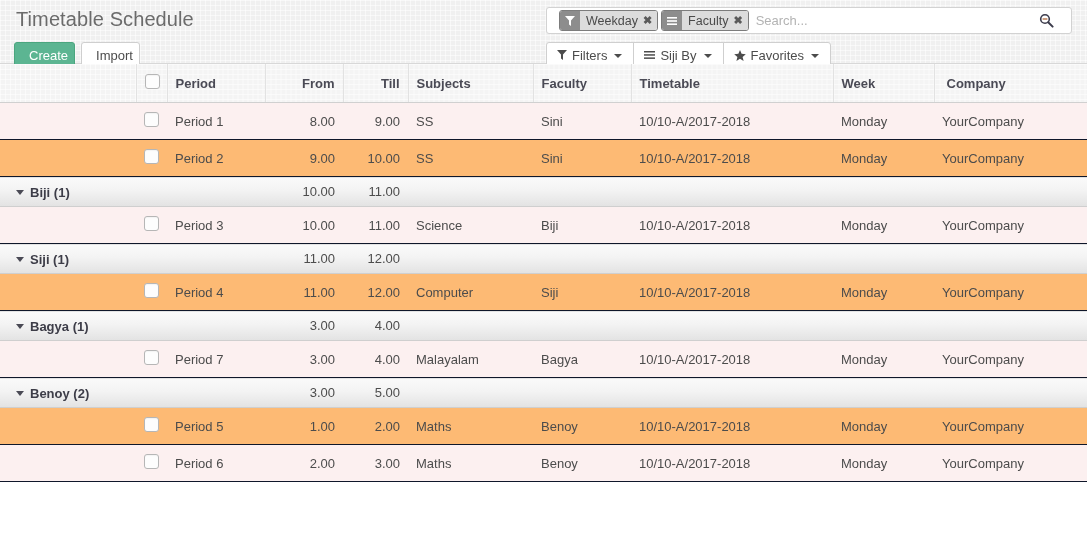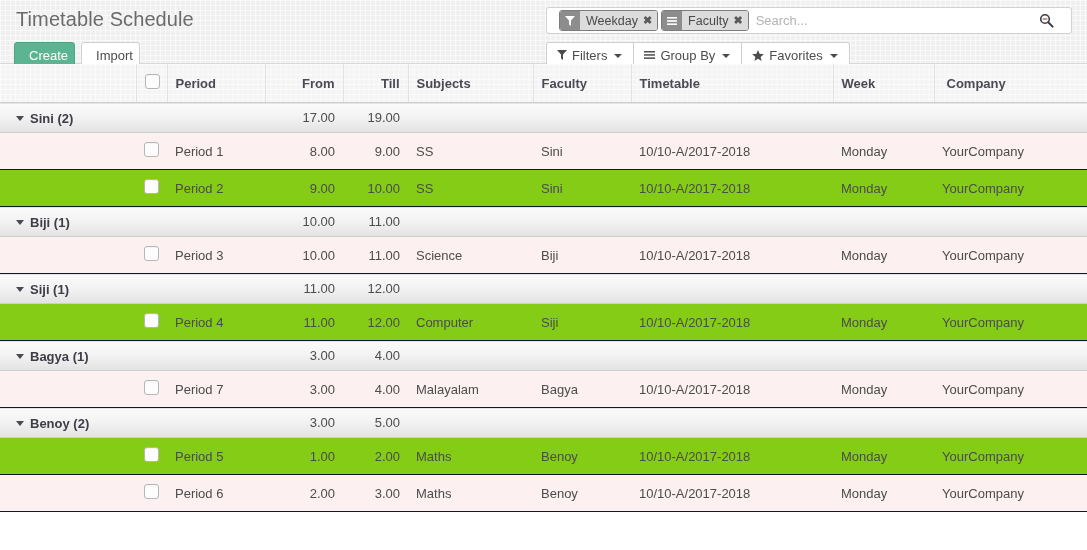--- a/index.html
+++ b/index.html
@@ -192,21 +192,21 @@
     vertical-align: middle;
     height: 37px;
     color: #4c4c4c;
     overflow: hidden;
     white-space: nowrap;
   }
   td.num { text-align: right; }
 
   tr.record { border-bottom: 1px solid #0f172a; margin-left: 32px; }
   tr.record.odd  { background: #fcf0f0; }
-  tr.record.even { background: #84cc16; }
+  tr.record.even { background: #fdba74; }
 
   tr.grouprow {
     background: linear-gradient(to bottom, #fafafa 0%, #f3f3f3 45%, #e3e3e3 100%);
     border-top: 1px solid #d7d7d7;
     border-bottom: 1px solid #cfcfcf;
   }
   tr.grouprow td {
     font-weight: bold;
     color: #3d3d48;
     height: 30px;
@@ -317,21 +317,21 @@
     </button>
 
     <button class="fbtn">
       <span class="ic">
         <svg width="11" height="10" viewBox="0 0 11 10" aria-hidden="true">
           <rect x="0" y="1" width="11" height="1.5" fill="#4c4c4c"></rect>
           <rect x="0" y="4.2" width="11" height="1.5" fill="#4c4c4c"></rect>
           <rect x="0" y="7.4" width="11" height="1.5" fill="#4c4c4c"></rect>
         </svg>
       </span>
-      <span>Group By</span>
+      <span>Siji By</span>
       <span class="caret"></span>
     </button>
 
     <button class="fbtn">
       <span class="ic">
         <svg width="12" height="11" viewBox="0 0 12 11" aria-hidden="true">
           <polygon points="6,0 7.6,3.8 11.8,4.2 8.6,7 9.6,11 6,8.8 2.4,11 3.4,7 0.2,4.2 4.4,3.8" fill="#4c4c4c"></polygon>
         </svg>
       </span>
       <span>Favorites</span>
@@ -365,33 +365,20 @@
         <th class="num">From</th>
         <th class="num">Till</th>
         <th>Subjects</th>
         <th>Faculty</th>
         <th>Timetable</th>
         <th>Week</th>
         <th class="nb">Company</th>
       </tr>
     </thead>
     <tbody id="list-body">
-        <tr class="grouprow">
-          <td colspan="3"><span class="group-toggle">
-              <span class="tri-down"></span>
-              <span>Sini (2)</span>
-            </span></td>
-          <td class="num">17.00</td>
-          <td class="num">19.00</td>
-          <td></td>
-          <td></td>
-          <td></td>
-          <td></td>
-          <td></td>
-        </tr>
         <tr class="record odd">
           <td></td>
           <td><span class="cb"></span></td>
           <td>Period 1</td>
           <td class="num">8.00</td>
           <td class="num">9.00</td>
           <td>SS</td>
           <td>Sini</td>
           <td>10/10-A/2017-2018</td>
           <td>Monday</td>

